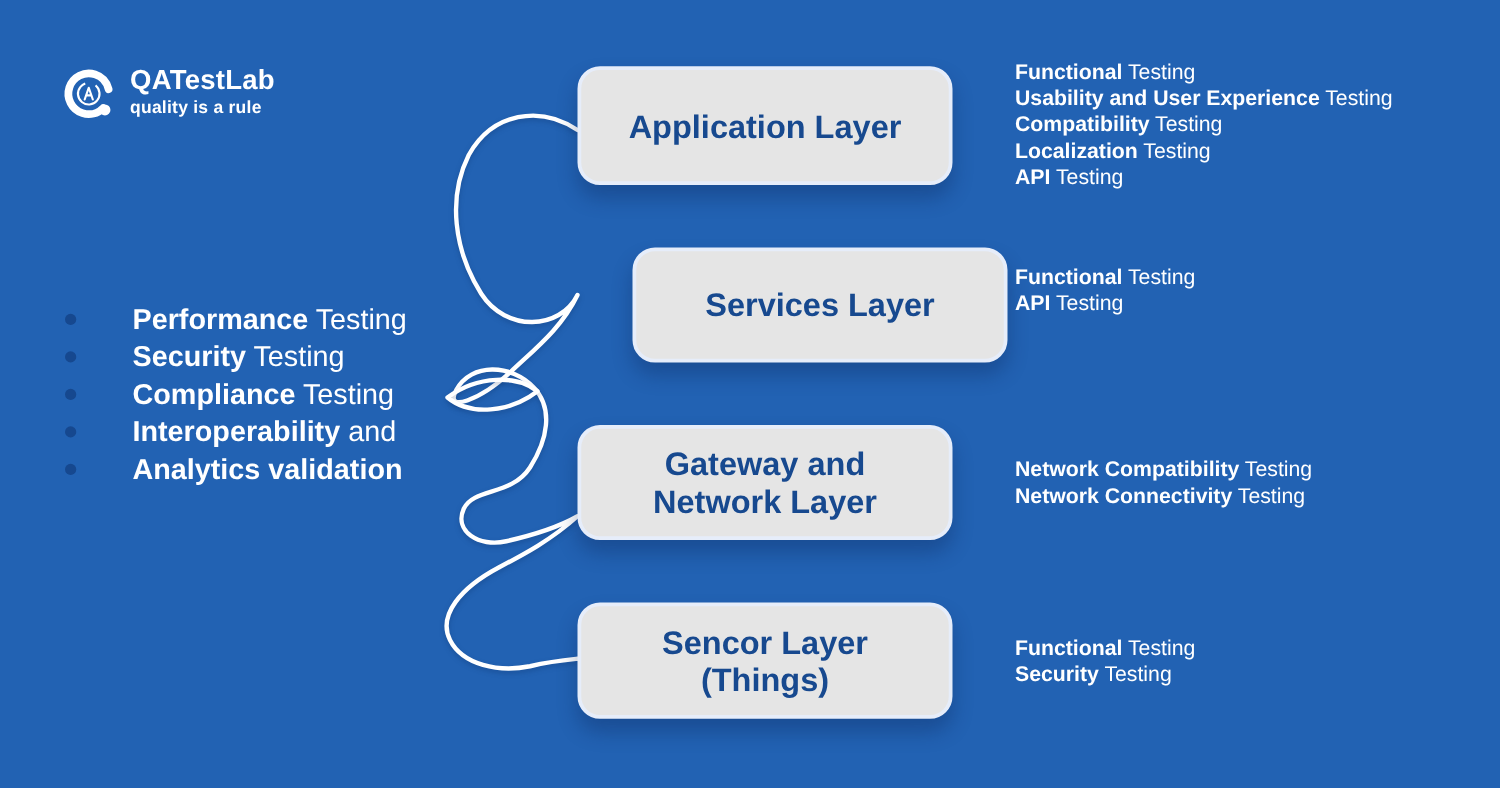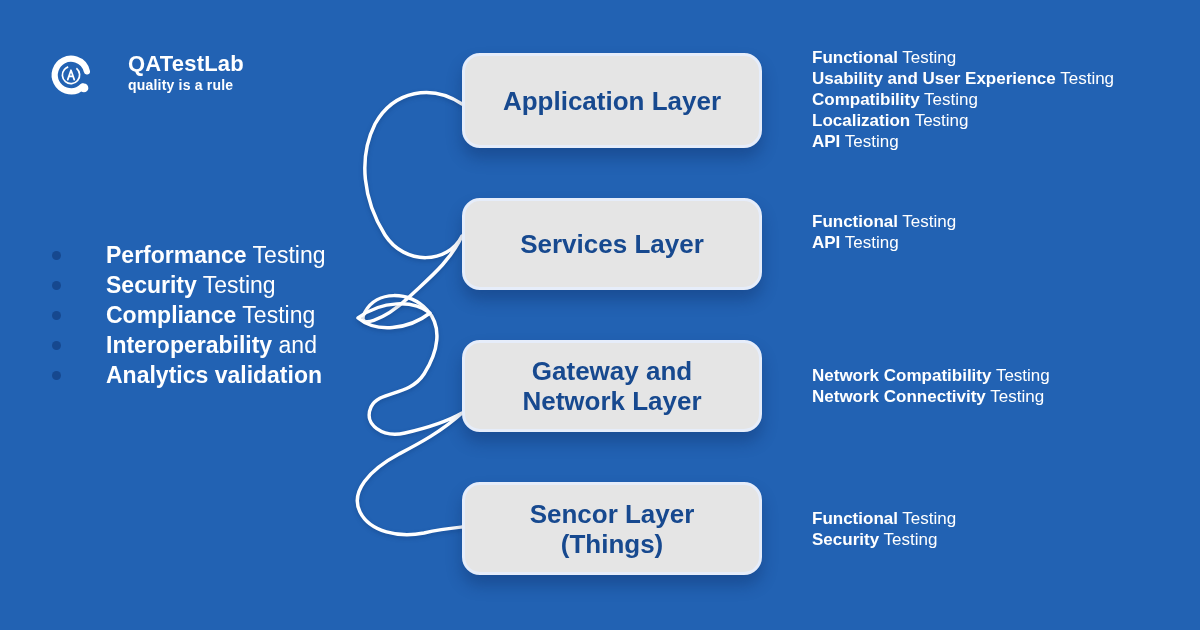--- a/index.html
+++ b/index.html
@@ -5,21 +5,21 @@
   html,body{margin:0;padding:0;}
   .canvas{
     position:relative;
     width:1200px;height:630px;
     background:#2262b3;
     overflow:hidden;
     font-family:"Liberation Sans", sans-serif;
     -webkit-font-smoothing:antialiased;
   }
   
-  .logo{position:absolute;left:48px;top:52px;display:flex;align-items:flex-start;gap:24px;}
+  .logo{position:absolute;left:48px;top:52px;display:flex;align-items:flex-start;}
   .logo-icon{width:46px;height:46px;flex:0 0 auto;}
   .logo-text{margin-left:10px;color:#ffffff;}
   .logo-name{font-size:22px;font-weight:bold;line-height:24px;letter-spacing:.2px;}
   .logo-tagline{font-size:14px;font-weight:bold;line-height:18px;letter-spacing:.2px;}
 
   
   .bullet-list{position:absolute;left:52px;top:240px;}
   .bullet-item{display:flex;align-items:center;height:30px;color:#ffffff;font-size:23px;}
   .bullet-dot{width:9px;height:9px;border-radius:50%;background:#16488f;margin-right:13px;flex:0 0 auto;}
   .bullet-item .b{font-weight:bold;white-space:pre;margin-left:32px;}
@@ -39,21 +39,21 @@
     box-sizing:border-box;
     background:#e5e5e5;
     border:3px solid #e6edfa;
     border-radius:18px;
     box-shadow:0 10px 16px rgba(8,35,85,.32);
     display:flex;align-items:center;justify-content:center;
     color:#17498f;font-weight:bold;font-size:26px;line-height:30px;
     text-align:center;white-space:pre-line;
   }
   .box-1{top:53px;height:95px;}
-  .box-2{top:198px;height:92px;}
+  .box-2{top:198px;height:92px;margin-left:44px;}
   .box-3{top:340px;height:92px;}
   .box-4{top:482px;height:93px;}
 
   
   .tests{position:absolute;left:812px;color:#ffffff;font-size:17px;}
   .tests-1{top:47px;}
   .tests-2{top:211px;}
   .tests-3{top:365px;}
   .tests-4{top:508px;}
   .test-line{height:21px;line-height:21px;}

